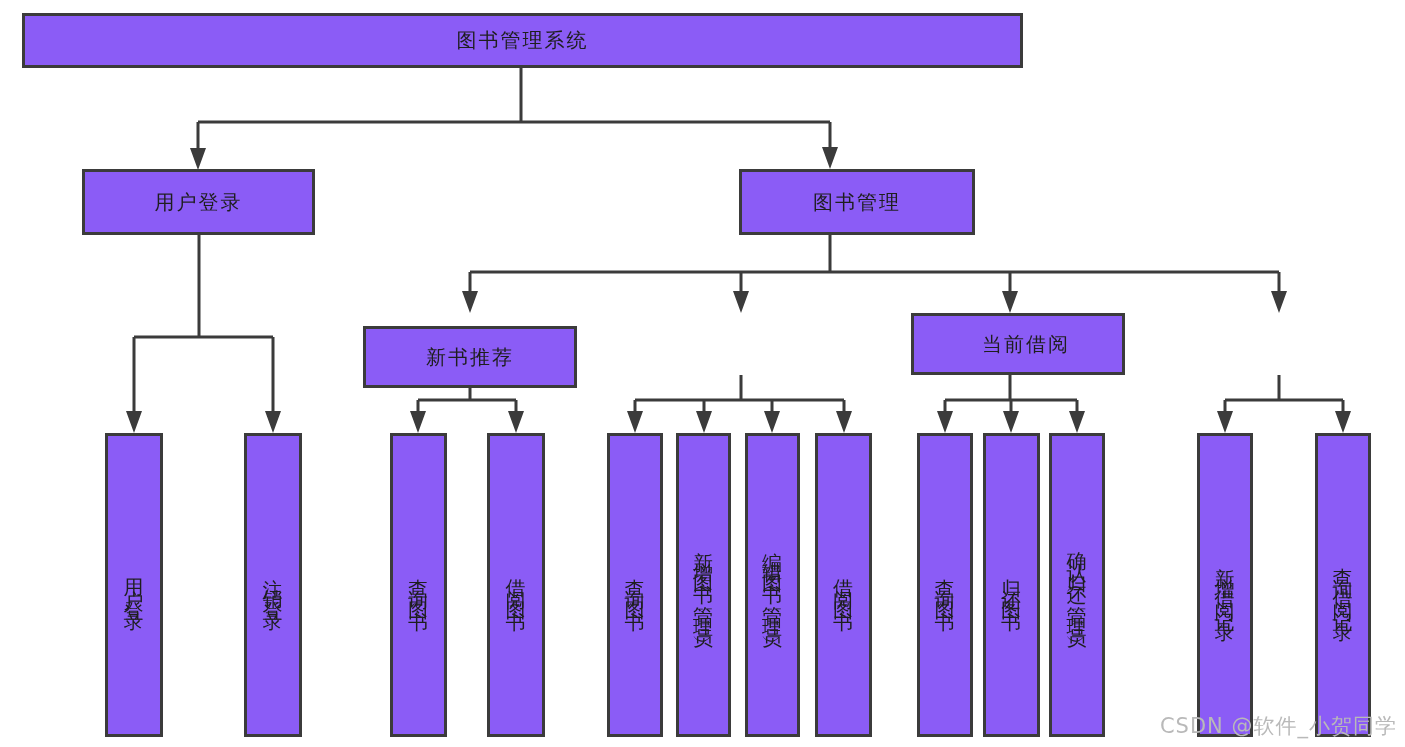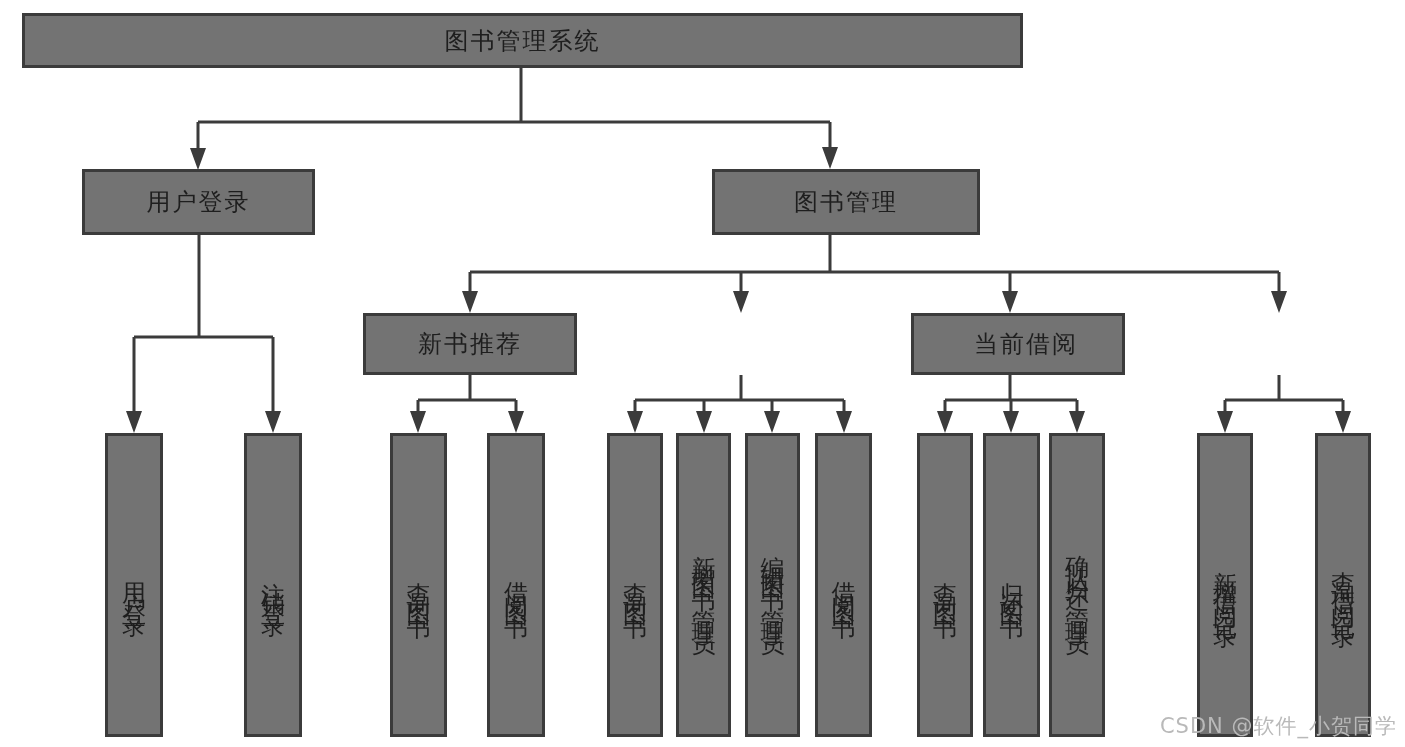--- a/index.html
+++ b/index.html
@@ -14,26 +14,26 @@
   .wires {
     position: absolute;
     left: 0; top: 0;
     width: 1405px; height: 747px;
     pointer-events: none;
   }
   .node {
     position: absolute;
     box-sizing: border-box;
     border: 3px solid #3b3b3b;
-    background: #737373;
+    background: #8b5cf6;
     display: flex;
     align-items: center;
     justify-content: center;
     color: #1e1e1e;
-    font-size: 24px;
+    font-size: 20px;
   }
   .node .lbl { letter-spacing: 2px; white-space: nowrap; }
   .vnode .lbl {
     writing-mode: vertical-rl;
     text-orientation: mixed;
     letter-spacing: 11px;
     white-space: normal;
     line-height: 1;
   }
   .watermark {
@@ -68,25 +68,25 @@
          M1217 411h16L1225 433z M1335 411h16L1343 433z"></path>
   </svg>
 
   <div class="node" style="left:22px; top:13px; width:1001px; height:55px;">
     <span class="lbl">图书管理系统</span>
   </div>
 
   <div class="node" style="left:82px; top:169px; width:233px; height:66px;">
     <span class="lbl">用户登录</span>
   </div>
-  <div class="node" style="left:712px; top:169px; width:268px; height:66px;">
+  <div class="node" style="left:739px; top:169px; width:236px; height:66px;">
     <span class="lbl">图书管理</span>
   </div>
 
-  <div class="node" style="left:363px; top:313px; width:214px; height:62px;">
+  <div class="node" style="left:363px; top:326px; width:214px; height:62px;">
     <span class="lbl">新书推荐</span>
   </div>
   <div class="node" style="left:911px; top:313px; width:214px; height:62px;padding-left:16px;">
     <span class="lbl">当前借阅</span>
   </div>
 
   <div class="node vnode" style="left:105px; top:433px; width:58px; height:304px;">
     <span class="lbl">用户登录</span>
   </div>
   <div class="node vnode" style="left:244px; top:433px; width:58px; height:304px;">

